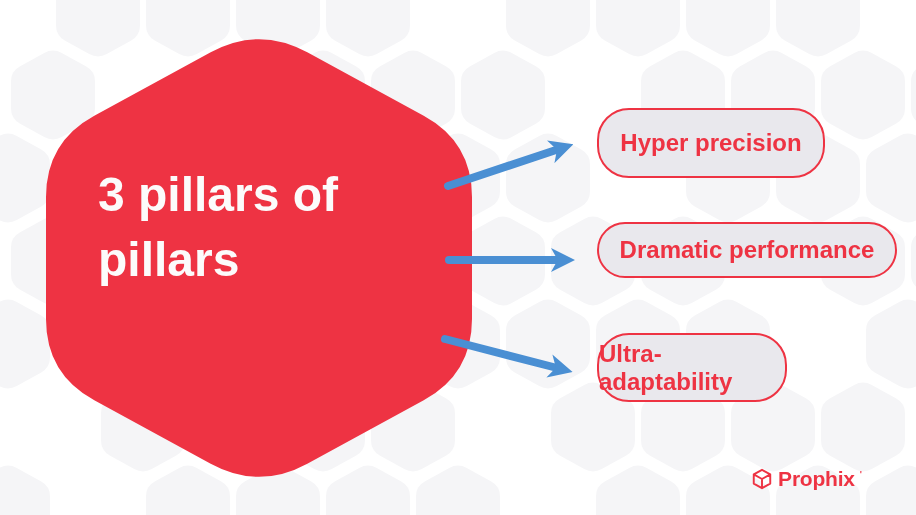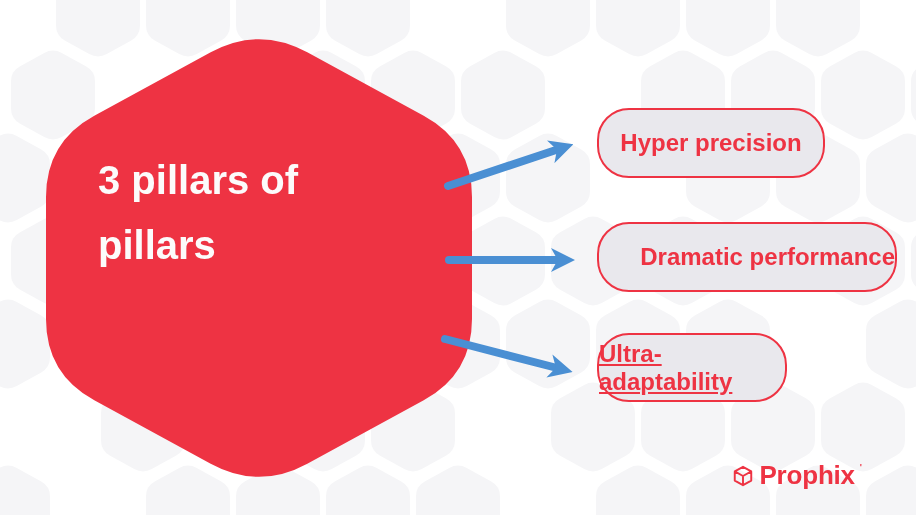--- a/index.html
+++ b/index.html
@@ -14,46 +14,46 @@
   .canvas{
     position:relative;
     width:916px;height:515px;
     background:#ffffff;
     overflow:hidden;
     font-family:"Liberation Sans", sans-serif;
   }
   .bg-pattern{position:absolute;inset:0;z-index:0;}
   .red-hex-svg{position:absolute;left:0;top:0;z-index:1;}
   .main-title{
-    position:absolute;left:98px;top:148px;z-index:2;
-    font-size:40px;line-height:65px;font-weight:bold;
+    position:absolute;left:98px;top:162px;z-index:2;
+    font-size:48px;line-height:65px;font-weight:bold;
     color:var(--title_white);
     letter-spacing:0px;
   }
   .arrows-svg{position:absolute;left:0;top:0;z-index:3;}
   .pillar-box{
     position:absolute;z-index:4;
     background:var(--box_fill);
     border:2px solid var(--brand_red);
     border-radius:32px;
     display:flex;align-items:center;justify-content:center;
     color:var(--brand_red);
     font-size:24px;font-weight:bold;
     letter-spacing:0px;
   }
   .pillar-box.box-1{left:597px;top:108px;width:228px;height:70px;}
-  .pillar-box.box-2{left:597px;top:222px;width:300px;height:70px;justify-content:flex-end;}
-  .pillar-box.box-3{left:597px;top:333px;width:190px;height:69px;text-decoration:underline;}
+  .pillar-box.box-2{left:597px;top:222px;width:300px;height:56px;}
+  .pillar-box.box-3{left:597px;top:333px;width:190px;height:69px;}
   .logo{
     position:absolute;right:54px;bottom:24px;z-index:5;
     display:flex;align-items:center;gap:5px;
     color:var(--brand_red);
   }
   .logo-text{
-    font-size:26px;font-weight:bold;letter-spacing:-0.2px;
+    font-size:21px;font-weight:bold;letter-spacing:-0.2px;
   }
   .logo-mark{
     font-size:9px;font-weight:bold;
     align-self:flex-start;line-height:10px;margin-top:2px;
   }
 </style>
 </head>
 <body>
 
 <div class="canvas">

